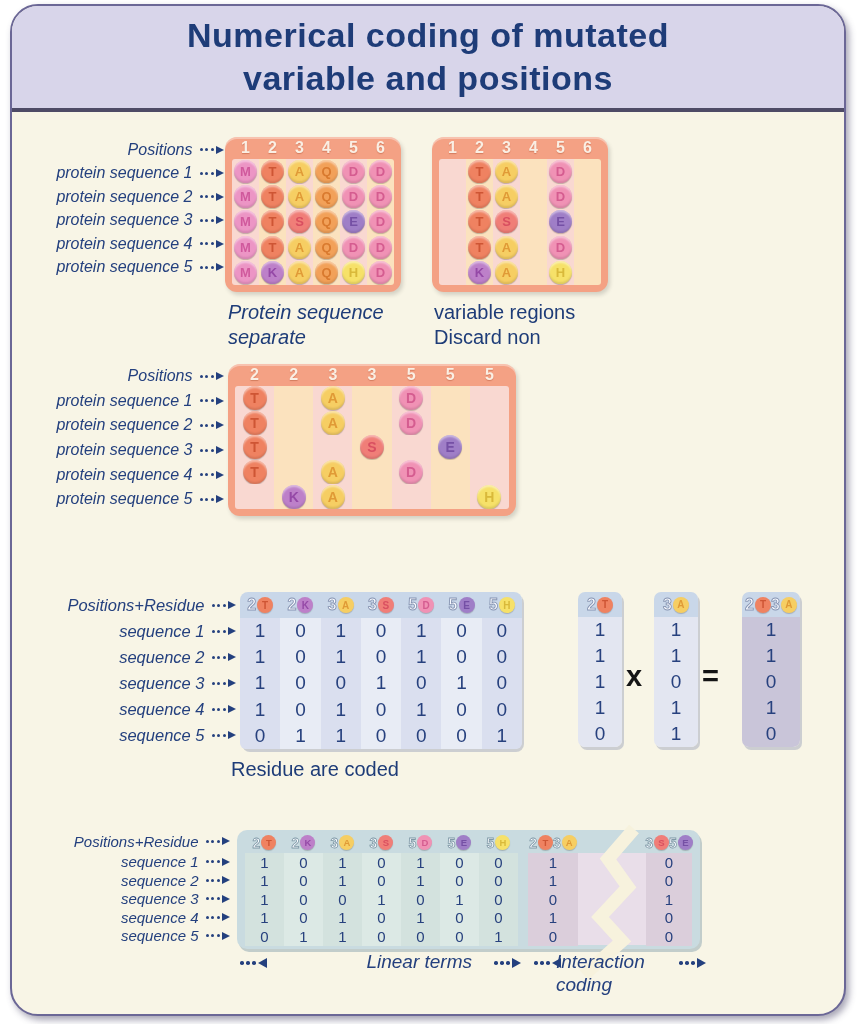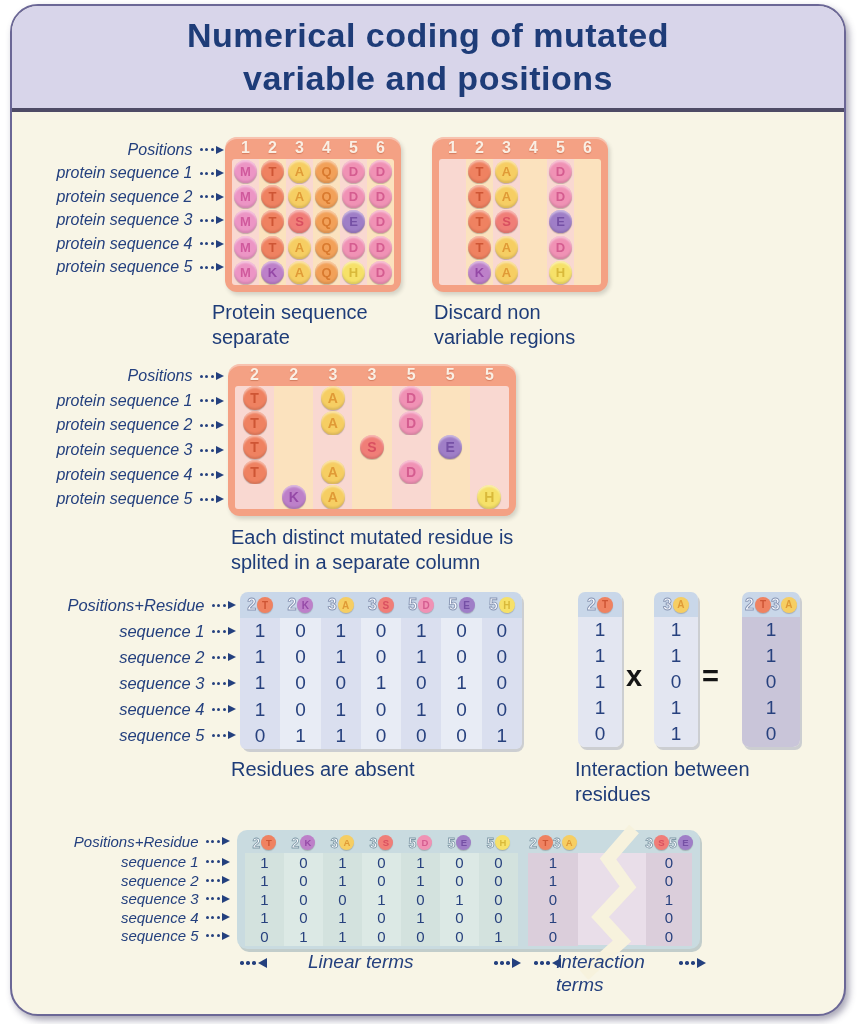--- a/index.html
+++ b/index.html
@@ -48,21 +48,21 @@
   .circ{width:23px;height:23px;border-radius:50%;display:flex;align-items:center;justify-content:center;
         font-weight:700;font-size:13px;
         box-shadow:inset 0 -2px 2px rgba(0,0,0,0.10), inset 0 2px 2px rgba(255,255,255,0.45), 0 1px 1px rgba(0,0,0,0.22);}
   #grid-align{left:225px;top:137px;width:176px;height:155px;}
   #grid-discard{left:432px;top:137px;width:176px;height:155px;}
   #grid-split{left:228px;top:364px;width:288px;height:152px;}
   #grid-split .circ{width:24px;height:24px;font-size:14px;}
 
   
   .cap{position:absolute;color:#1E3C78;font-size:20px;line-height:25px;}
-  #cap-align{left:212px;top:300px;}
+  #cap-align{left:228px;top:300px;font-style:italic;}
   #cap-discard{left:434px;top:300px;}
   #cap-split{left:231px;top:525px;}
   #cap-coded{left:231px;top:757px;}
   #cap-inter{left:575px;top:757px;}
 
   
   .bmatrix{position:absolute;border-radius:8px;overflow:visible;}
   .mhead{height:26px;background:#C9D7E9;border-radius:8px 8px 0 0;display:grid;align-items:center;}
   .mbody{display:grid;}
   .mh{display:flex;justify-content:center;align-items:center;}
@@ -100,21 +100,21 @@
   .b4{position:absolute;top:2px;border-radius:0;box-shadow:none;overflow:visible;}
   .b4 .ihead{height:21px;background:transparent;}
   .b4 .ibody{grid-auto-rows:18.5px;background:#DBCEDB;font-size:15px;}
   .b4 .num{font-size:14px;-webkit-text-stroke:0.8px #7E98A6;}
   #bt-i1{left:291px;width:50px;}
   #bt-i2{left:409px;width:46px;}
   #bt-gap{position:absolute;left:341px;top:23px;width:68px;height:92px;background:#E9DEE9;}
   #bt-gap svg{position:absolute;left:0;top:-24px;overflow:visible;}
 
   .term{position:absolute;color:#24407E;font-style:italic;font-size:19px;line-height:23px;}
-  #lbl-linear{left:308px;top:950px;width:180px;text-align:left;}
+  #lbl-linear{left:292px;top:950px;width:180px;text-align:right;}
   #lbl-int{left:556px;top:950px;}
   #arr-lin-left{left:233px;top:958px;}
   #arr-lin-right{left:487px;top:958px;}
   #arr-int-left{left:527px;top:958px;}
   #arr-int-right{left:672px;top:958px;}
 </style>
 </head>
 <body>
 
 <div class="stage">
@@ -355,22 +355,22 @@
           <span class="circ " style="background: rgb(246, 225, 105); color: rgb(217, 185, 58);">H</span>
         </div>
         <div class="cell codd"></div>
       </div>
     </div>
   <div class="cap" id="cap-align">
     <div>Protein sequence</div>
     <div>separate</div>
   </div>
   <div class="cap" id="cap-discard">
+    <div>variable regions</div>
     <div>Discard non</div>
-    <div>variable regions</div>
   </div>
 
   <div class="labels" id="s2-labels">
       <div class="lrow">
         <span class="lbl">Positions</span>
         <span class="darr">
           <span class="dot"></span>
           <span class="dot"></span>
           <span class="dot"></span>
           <span class="head"></span>
@@ -493,24 +493,20 @@
           <span class="circ " style="background: rgb(246, 206, 99); color: rgb(224, 154, 54);">A</span>
         </div>
         <div class="cell codd"></div>
         <div class="cell ceven"></div>
         <div class="cell codd"></div>
         <div class="cell ceven">
           <span class="circ " style="background: rgb(246, 225, 105); color: rgb(217, 185, 58);">H</span>
         </div>
       </div>
     </div>
-  <div class="cap" id="cap-split">
-    <div>Each distinct mutated residue is</div>
-    <div>splited in a separate column</div>
-  </div>
 
   <div class="labels" id="s3-labels">
       <div class="lrow">
         <span class="lbl">Positions+Residue</span>
         <span class="darr">
           <span class="dot"></span>
           <span class="dot"></span>
           <span class="dot"></span>
           <span class="head"></span>
         </span>
@@ -673,25 +669,21 @@
       </div>
       <div class="ibody">
         <div class="mcell">1</div>
         <div class="mcell">1</div>
         <div class="mcell">0</div>
         <div class="mcell">1</div>
         <div class="mcell">0</div>
       </div>
     </div>
   <div class="cap" id="cap-coded">
-    <div>Residues are absent</div>
-  </div>
-  <div class="cap" id="cap-inter">
-    <div>Interaction between</div>
-    <div>residues</div>
+    <div>Residue are coded</div>
   </div>
 
   <div class="labels" id="s4-labels">
       <div class="lrow">
         <span class="lbl">Positions+Residue</span>
         <span class="darr">
           <span class="dot"></span>
           <span class="dot"></span>
           <span class="dot"></span>
           <span class="head"></span>
@@ -873,15 +865,15 @@
     </span>
   <span class="darr carr arr-pos" id="arr-int-right">
       <span class="dot"></span>
       <span class="dot"></span>
       <span class="dot"></span>
       <span class="head"></span>
     </span>
   <div class="term" id="lbl-linear">Linear terms</div>
   <div class="term" id="lbl-int">
     <div>Interaction</div>
-    <div>terms</div>
+    <div>coding</div>
   </div>
 </div>
 
 </body></html>

